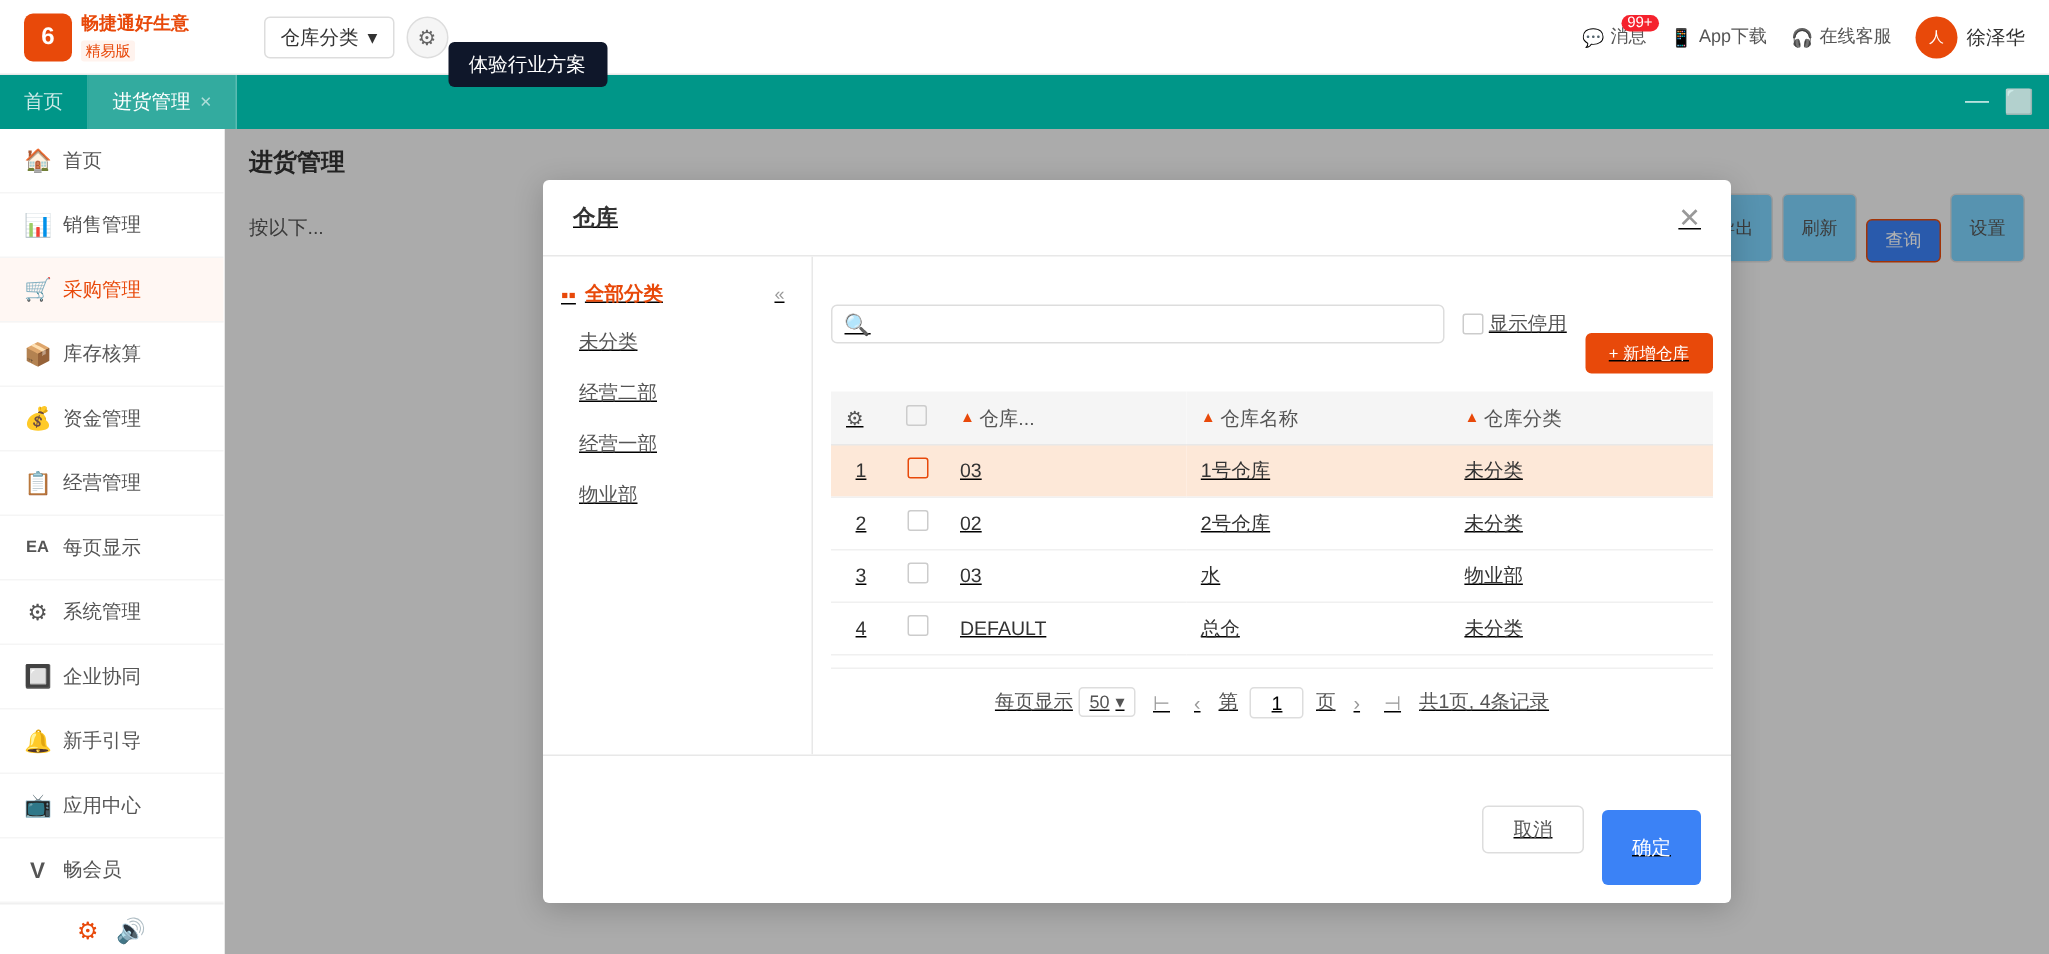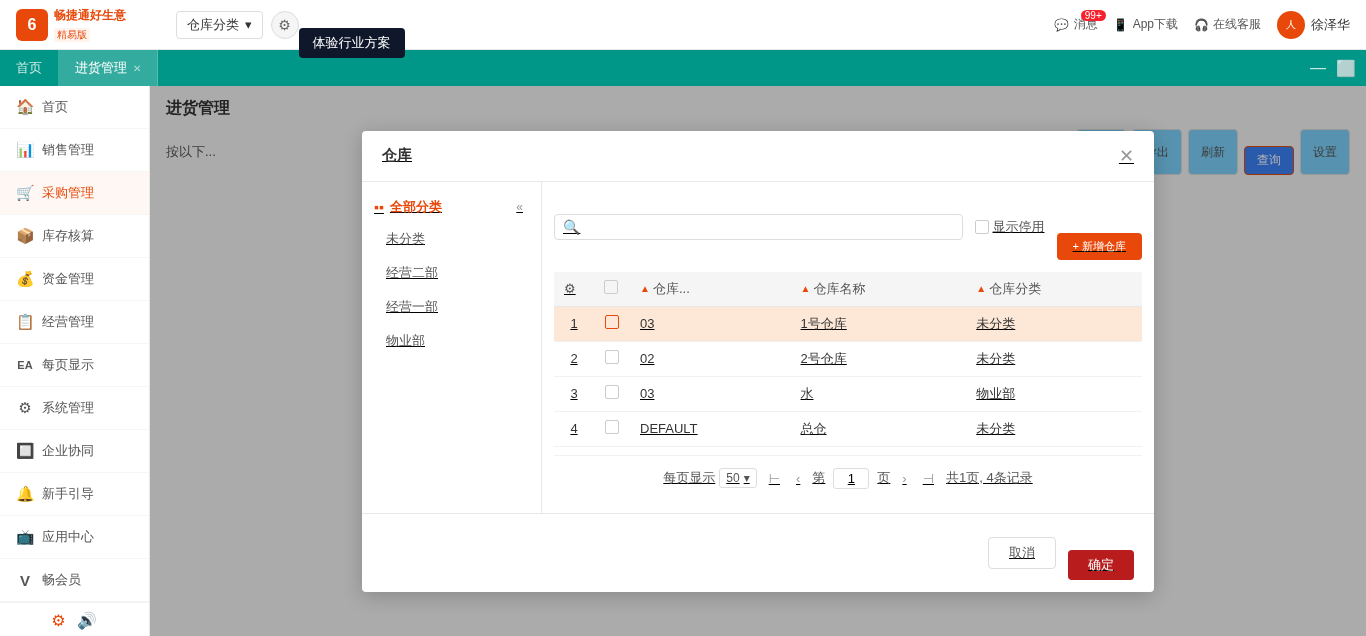--- a/index.html
+++ b/index.html
@@ -231,22 +231,22 @@
     .modal-footer {
       display: flex; align-items: center; justify-content: flex-end;
       padding: 12px 20px; gap: 12px;
       border-top: 1px solid #e8e8e8;
     }
     .btn-cancel {
       border: 1px solid #ddd; background: #fff; border-radius: 4px;
       padding: 6px 20px; font-size: 13px; cursor: pointer; color: #555;
     }
     .btn-confirm {
-      background: #b91c1c; color: #fff; border: none;
-      border-radius: 4px; padding: 6px 20px; font-size: 13px; cursor: pointer; margin-top: 24px;
+      background: #3b82f6; color: #fff; border: none;
+      border-radius: 4px; padding: 16px 20px; font-size: 13px; cursor: pointer; margin-top: 24px;
     }
 
     
     .bg-content { padding: 12px 16px; }
     .bg-toolbar { display: flex; align-items: center; gap: 4px; margin-bottom: 10px; }
     .bg-btn { border: 1px solid #ddd; background: #7dd3fc; border-radius: 4px; padding: 5px 12px; font-size: 12px; cursor: pointer; color: #555; }
     .bg-btn-orange { background: #3b82f6; color: #fff; border-color: #e8490a; margin-top: 17px; }
   </style>
 </head>
 <body>

